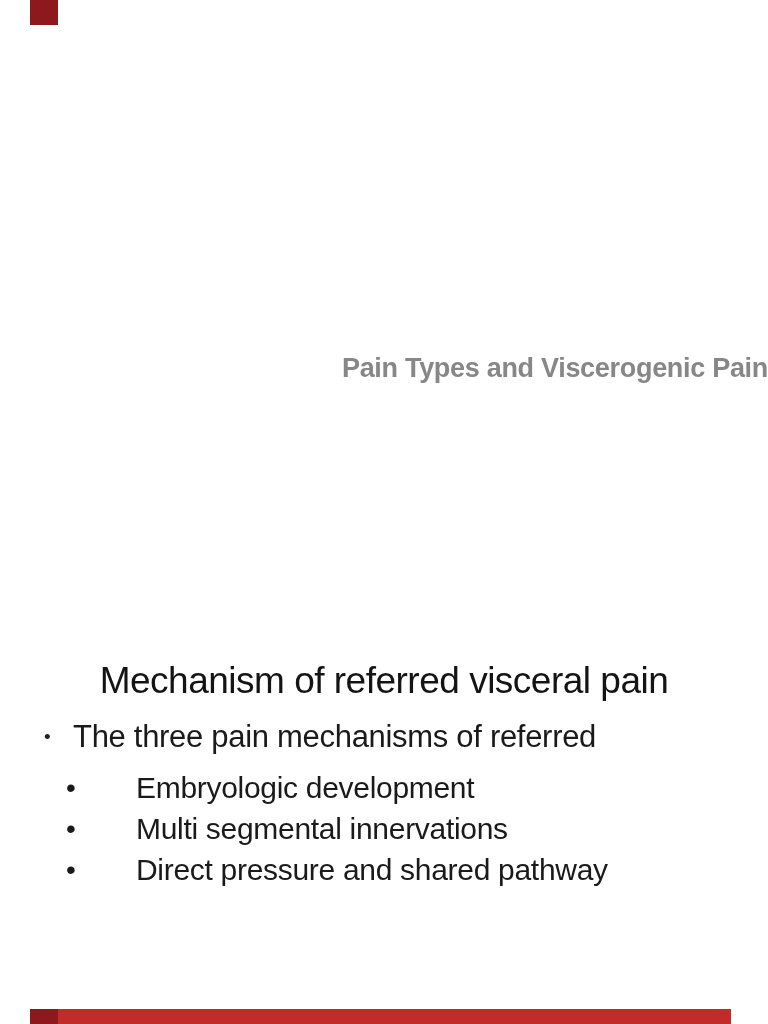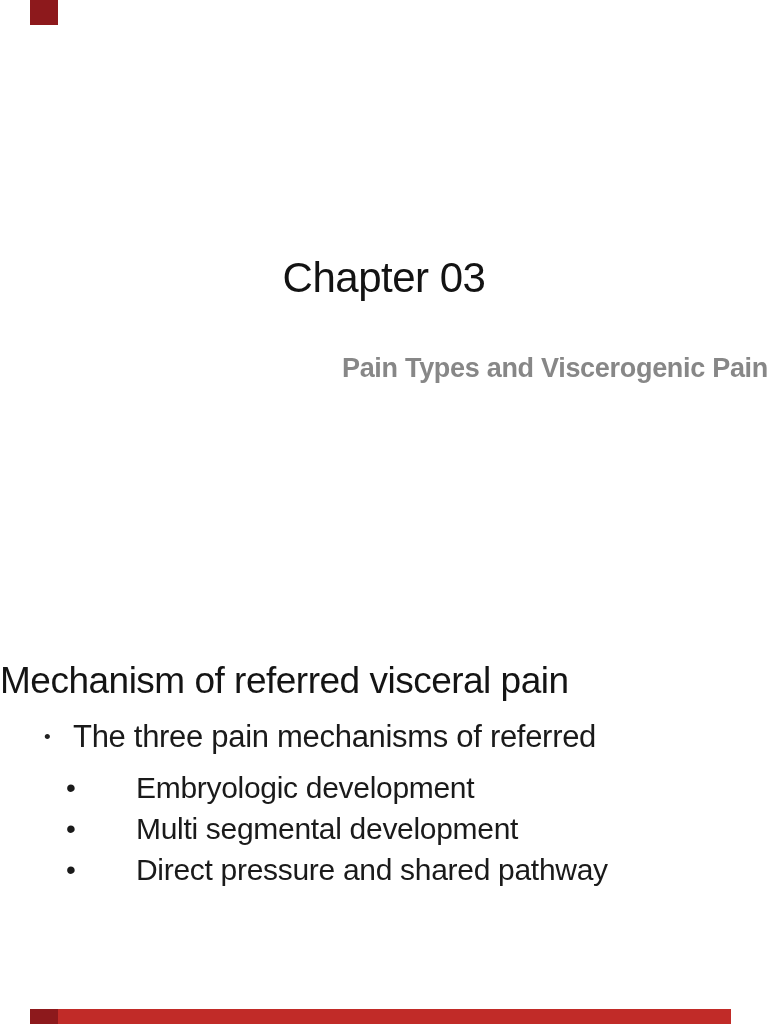--- a/index.html
+++ b/index.html
@@ -68,21 +68,21 @@
     letter-spacing: -0.3px;
     color: #878787;
   }
   .subtitle span { display: block; }
 
   .section-heading {
     position: absolute;
     left: 0;
     right: 0;
     top: 625px;
-    text-align: left;
+    text-align: center;
     font-size: 37px;
     line-height: 50px;
     font-weight: 400;
     letter-spacing: -0.5px;
     color: #141414;
   }
 
   .bullets {
     position: absolute;
     left: 44px;
@@ -131,21 +131,20 @@
     margin-left: 36px;
   }
 </style>
 </head>
 <body>
 
 <div class="page">
 
   <div class="frag-top"></div>
 
-  <h1 class="chapter-title">Chapter 03</h1>
 
   <h2 class="subtitle">
     <span>Pain Types and Viscerogenic Pain</span>
   </h2>
 
   <h2 class="section-heading">Mechanism of referred visceral pain</h2>
 
   <div class="bullets">
 
     <div class="bullet-main">
@@ -155,21 +154,21 @@
       </div>
     </div>
 
     <div class="sub-bullets">
       <div class="sub-bullet">
         <span class="marker">•</span>
         <span class="text">Embryologic development</span>
       </div>
       <div class="sub-bullet">
         <span class="marker">•</span>
-        <span class="text">Multi segmental development</span>
+        <span class="text">Multi segmental innervations</span>
       </div>
       <div class="sub-bullet">
         <span class="marker">•</span>
         <span class="text">Direct pressure and shared pathway</span>
       </div>
     </div>
 
   </div>
 
   <div class="frag-bottom">

